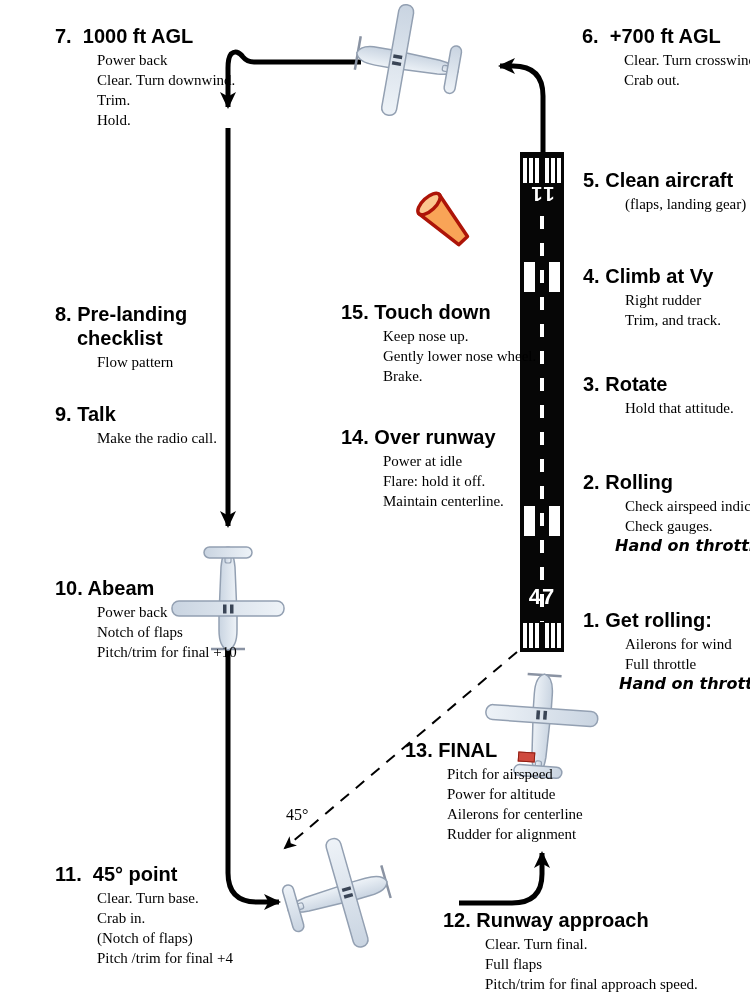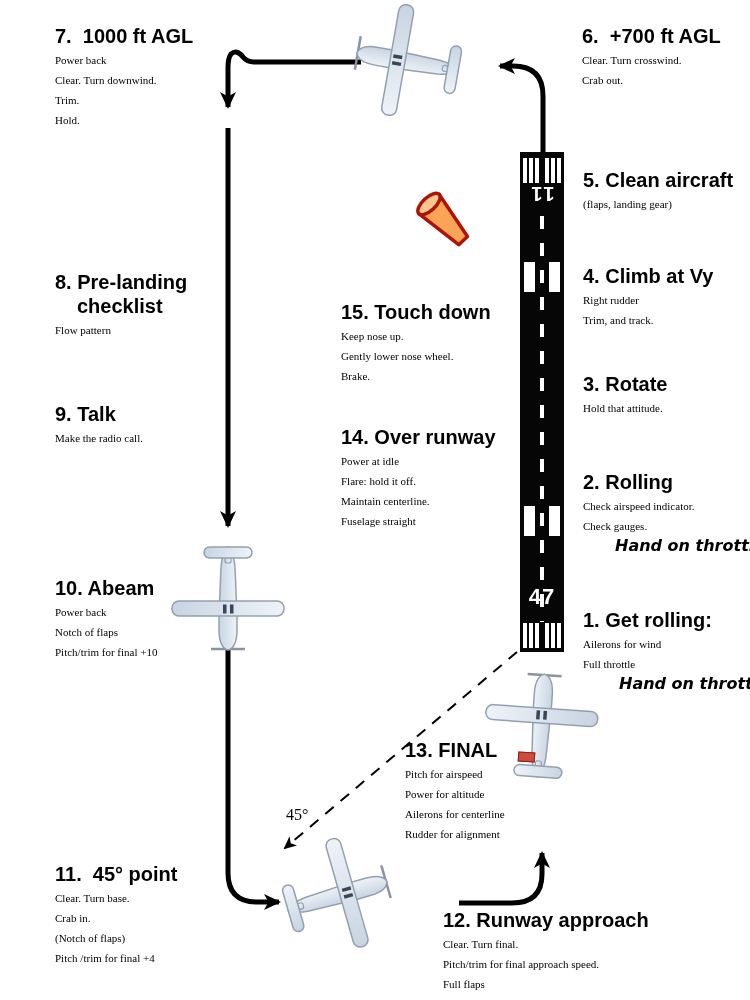--- a/index.html
+++ b/index.html
@@ -4,21 +4,21 @@
 <style>
   html,body{margin:0;padding:0;background:#fff;}
   .canvas{position:relative;width:750px;height:1000px;background:#ffffff;overflow:hidden;
           font-family:"Liberation Serif",serif;color:#000;}
   svg.layer{position:absolute;left:0;top:0;}
   
   .step{position:absolute;}
   .h{font-family:"Liberation Sans",sans-serif;font-weight:bold;font-size:20px;line-height:24px;
      white-space:pre;margin-bottom:2px;}
   .h.ind{padding-left:22px;}
-  .b{font-size:11px;line-height:20px;white-space:pre;}
+  .b{font-size:15px;line-height:20px;white-space:pre;margin-left:42px;}
   .note{font-family:"DejaVu Sans",sans-serif;font-style:italic;font-weight:bold;
         font-size:16px;line-height:20px;white-space:pre;}
   .angle{position:absolute;font-size:16px;}
   
   .runway{position:absolute;left:520px;top:152px;width:44px;height:500px;background:#060606;}
   .thresh{position:absolute;left:3px;right:3px;height:25px;display:flex;justify-content:space-between;}
   .thresh.top{top:6px;}
   .thresh.bot{bottom:4px;}
   .tg{display:flex;gap:2px;}
   .stripe{width:4px;height:100%;background:#fff;}
@@ -180,21 +180,21 @@
   
   <div class="step" style="left:583px;top:608px;">
     <div class="h">1. Get rolling:</div>
     <div class="b">Ailerons for wind</div>
     <div class="b">Full throttle</div>
     <div class="note" style="margin-left:36px;">Hand on throttle</div>
   </div>
 
   
   <div class="step" style="left:55px;top:270px;">
-    <div class="h" style="margin-bottom:0;">8. Pre-landing</div>
+    <div class="h" style="margin-bottom:0;margin-top:32px;">8. Pre-landing</div>
     <div class="h ind">checklist</div>
     <div class="b">Flow pattern</div>
   </div>
 
   
   <div class="step" style="left:55px;top:402px;">
     <div class="h">9. Talk</div>
     <div class="b">Make the radio call.</div>
   </div>
 
@@ -205,21 +205,20 @@
     <div class="b">Gently lower nose wheel.</div>
     <div class="b">Brake.</div>
   </div>
 
   
   <div class="step" style="left:341px;top:425px;">
     <div class="h">14. Over runway</div>
     <div class="b">Power at idle</div>
     <div class="b">Flare: hold it off.</div>
     <div class="b">Maintain centerline.</div>
-    <div class="b">Fuselage straight</div>
   </div>
 
   
   <div class="step" style="left:55px;top:576px;">
     <div class="h">10. Abeam</div>
     <div class="b">Power back</div>
     <div class="b">Notch of flaps</div>
     <div class="b">Pitch/trim for final +10</div>
   </div>
 
@@ -241,17 +240,17 @@
     <div class="b">Pitch for airspeed</div>
     <div class="b">Power for altitude</div>
     <div class="b">Ailerons for centerline</div>
     <div class="b">Rudder for alignment</div>
   </div>
 
   
   <div class="step" style="left:443px;top:908px;">
     <div class="h">12. Runway approach</div>
     <div class="b">Clear. Turn final.</div>
+    <div class="b">Full flaps</div>
     <div class="b">Pitch/trim for final approach speed.</div>
-    <div class="b">Full flaps</div>
   </div>
 
 </div>
 
 </body></html>

